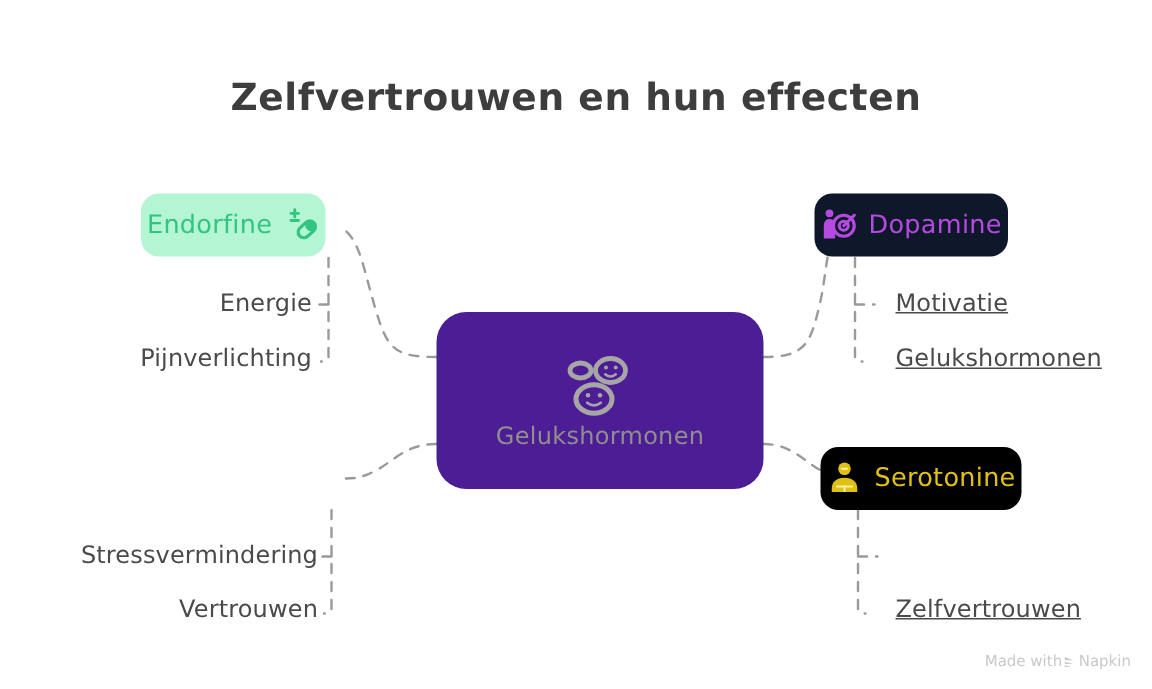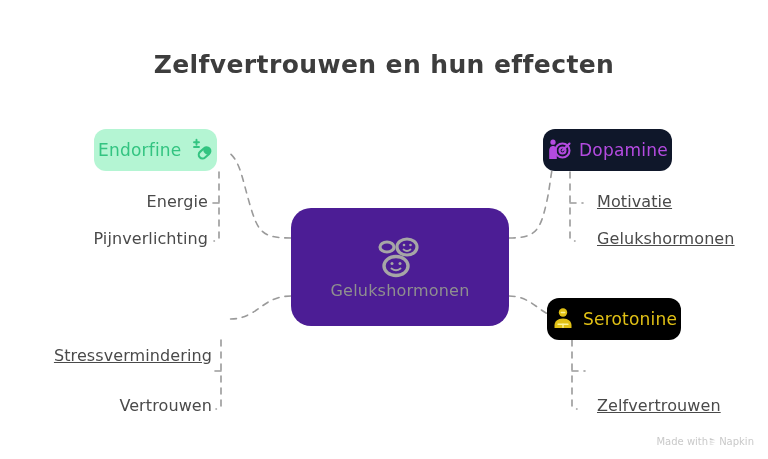--- a/index.html
+++ b/index.html
@@ -146,21 +146,21 @@
     letter-spacing: 0.1px;
   }
   .leaf.right-align { text-align: right; }
   .leaf.left-align  { text-align: left; text-decoration: underline; }
 
   
   #leaf-energie          { right: 560px; top: 192px; }
   #leaf-pijnverlichting  { right: 560px; top: 229px; }
 
   
-  #leaf-stressvermindering { right: 556px; top: 346px; text-decoration: underline; }
+  #leaf-stressvermindering { right: 556px; top: 360px; }
   #leaf-vertrouwen         { right: 556px; top: 396px; }
 
   
   #leaf-motivatie      { left: 597px; top: 192px; }
   #leaf-doelbereiking  { left: 597px; top: 229px; }
 
   
   #leaf-stemming        { left: 597px; top: 360px; }
   #leaf-zelfvertrouwen  { left: 597px; top: 396px; }
 

